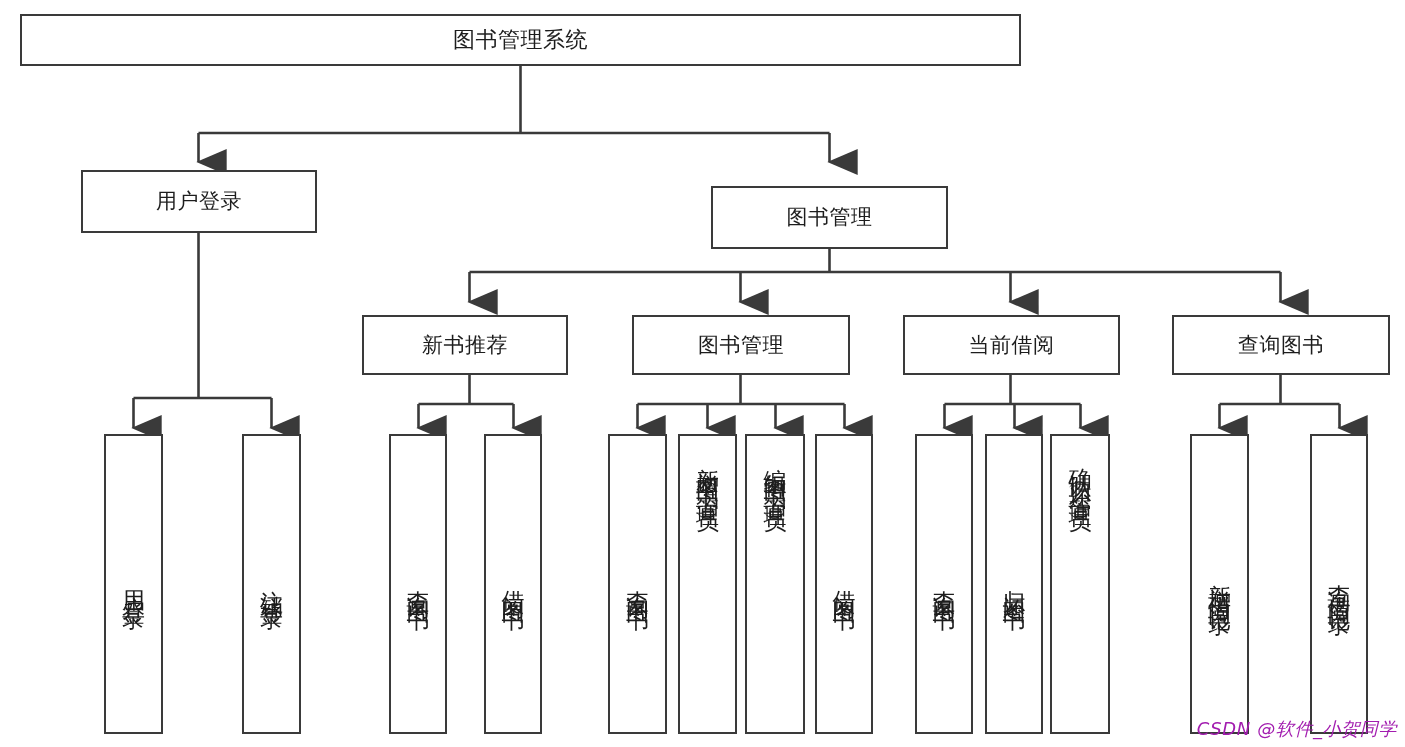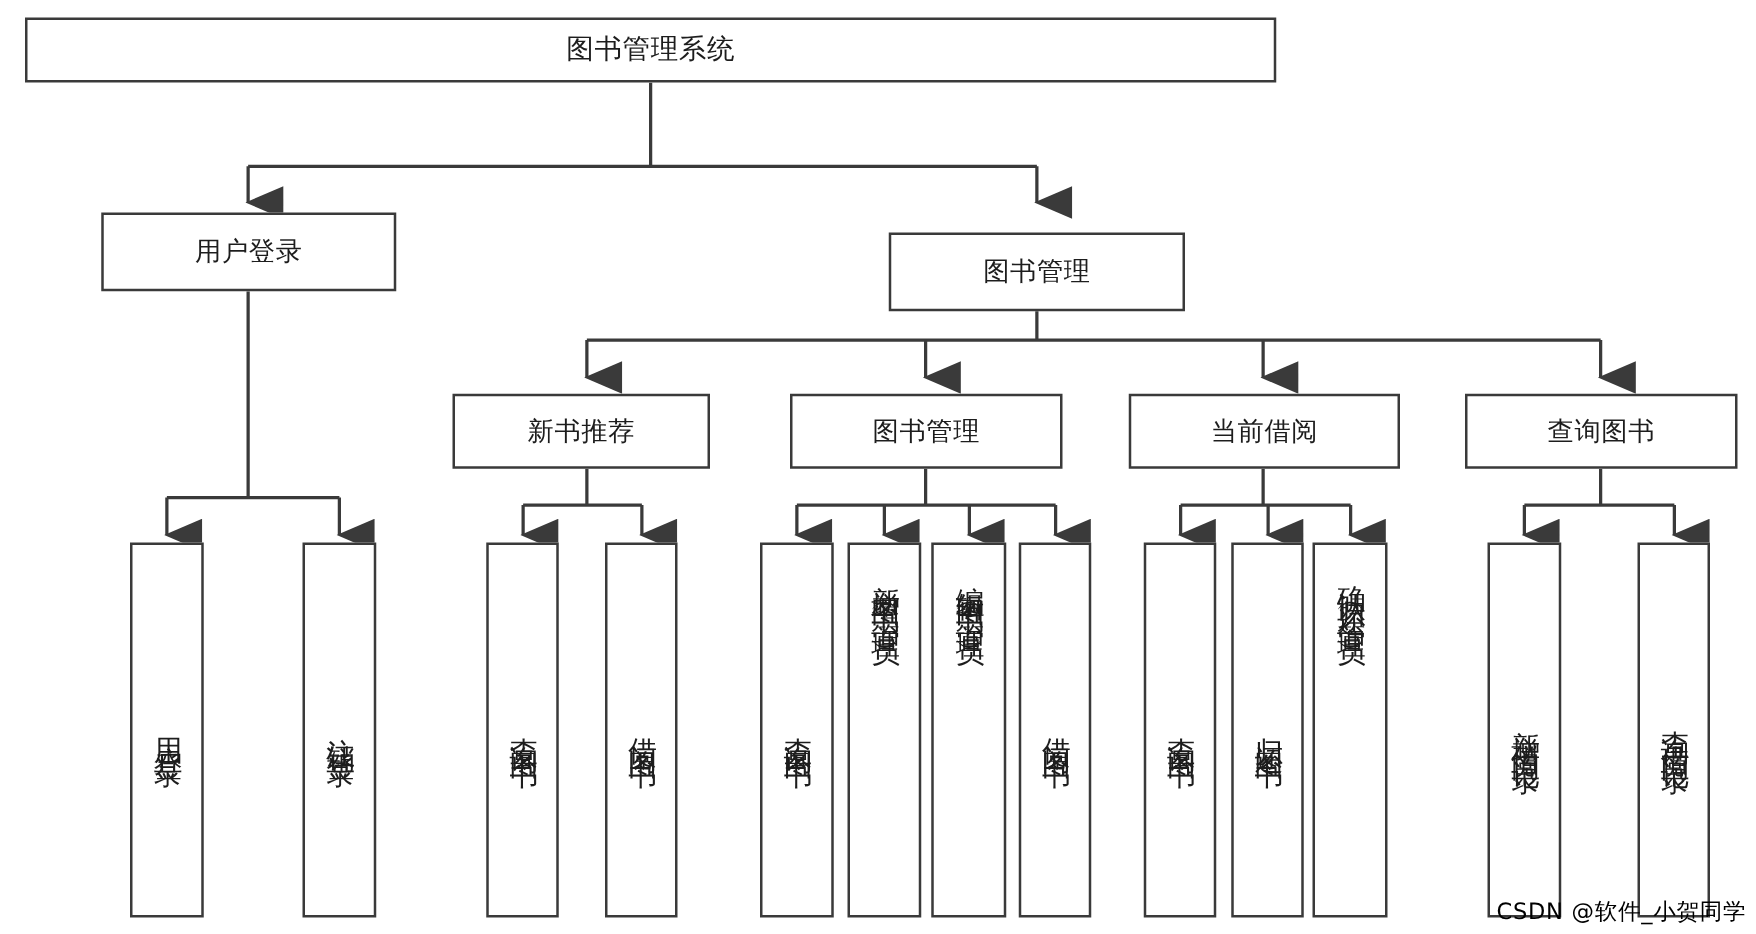--- a/index.html
+++ b/index.html
@@ -65,24 +65,25 @@
   }
   .node.vert.mid {
     align-items: center;
     padding-top: 0;
   }
   .watermark {
     position: absolute;
     right: 8px;
     bottom: 6px;
     font-size: 18px;
-    color: #000000;
+    color: #a21caf;
     letter-spacing: 0.6px;
     z-index: 5;
     white-space: nowrap;
+    font-style: italic;
   }
 </style>
 </head>
 <body>
 
 <div id="canvas">
 
   <svg class="edges" viewBox="0 0 1405 747" xmlns="http://www.w3.org/2000/svg">
     <defs>
       <marker id="arrow" viewBox="0 0 12 12" refX="6" refY="10" markerWidth="11" markerHeight="11" orient="auto-start-reverse">

